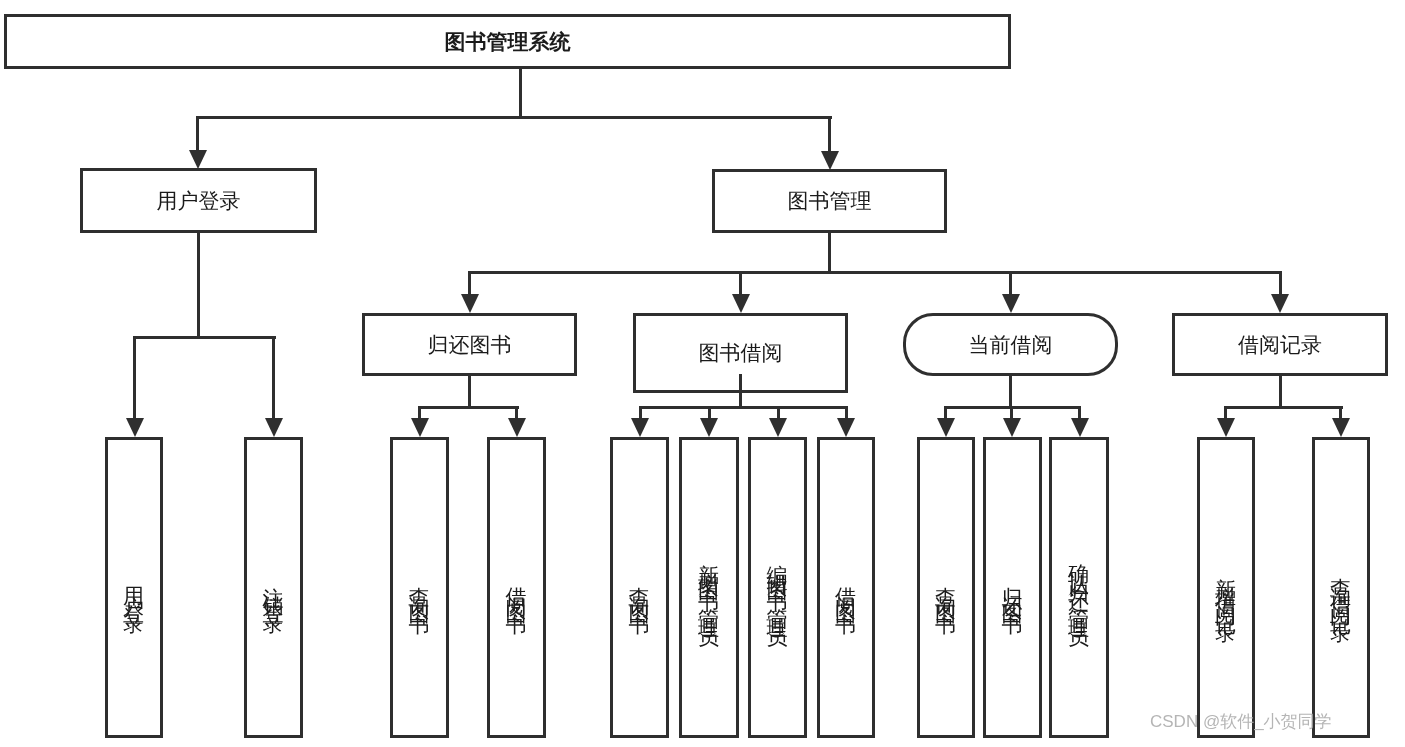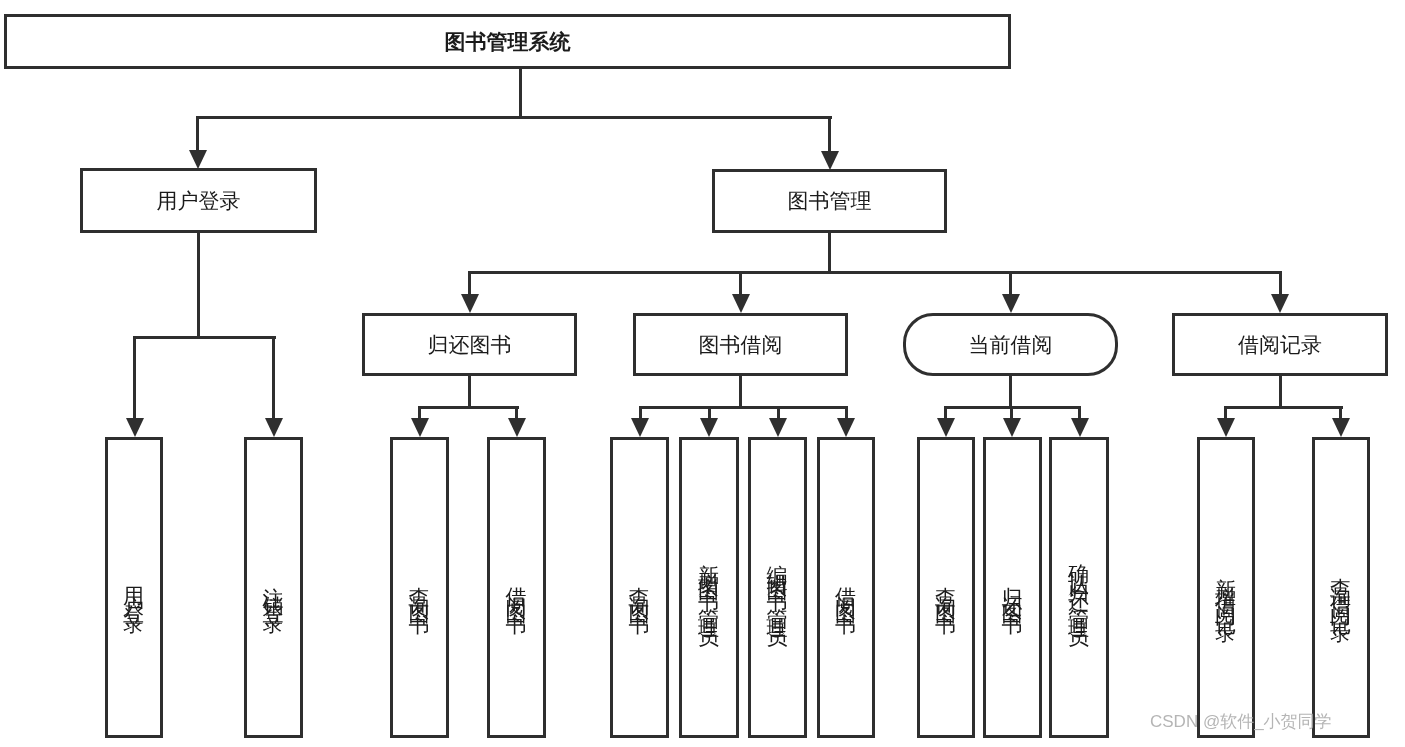--- a/index.html
+++ b/index.html
@@ -86,21 +86,21 @@
   <div class="vl" style="left:739px; top:271px; height:26px;"></div>
   <div class="ah" style="left:732px; top:294px;"></div>
   <div class="vl" style="left:1009px; top:271px; height:26px;"></div>
   <div class="ah" style="left:1002px; top:294px;"></div>
   <div class="vl" style="left:1279px; top:271px; height:26px;"></div>
   <div class="ah" style="left:1271px; top:294px;"></div>
 
   <div class="node" style="left:362px; top:313px; width:215px; height:63px;">
     <span>归还图书</span>
   </div>
-  <div class="node" style="left:633px; top:313px; width:215px; height:63px;">
+  <div class="node" style="left:633px; top:313px; width:215px; height:80px;">
     <span>图书借阅</span>
   </div>
   <div class="node" style="left:903px; top:313px; width:215px; height:63px;border-radius:30px;">
     <span>当前借阅</span>
   </div>
   <div class="node" style="left:1172px; top:313px; width:216px; height:63px;">
     <span>借阅记录</span>
   </div>
 
   <div class="vl" style="left:468px; top:374px; height:35px;"></div>

